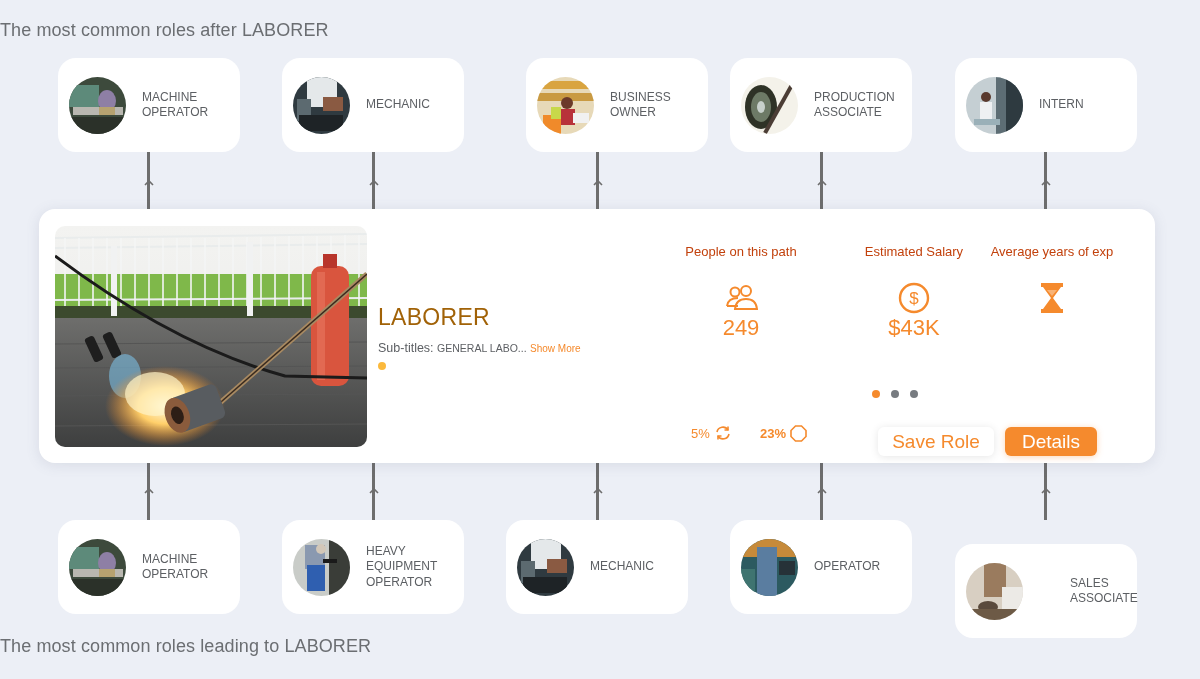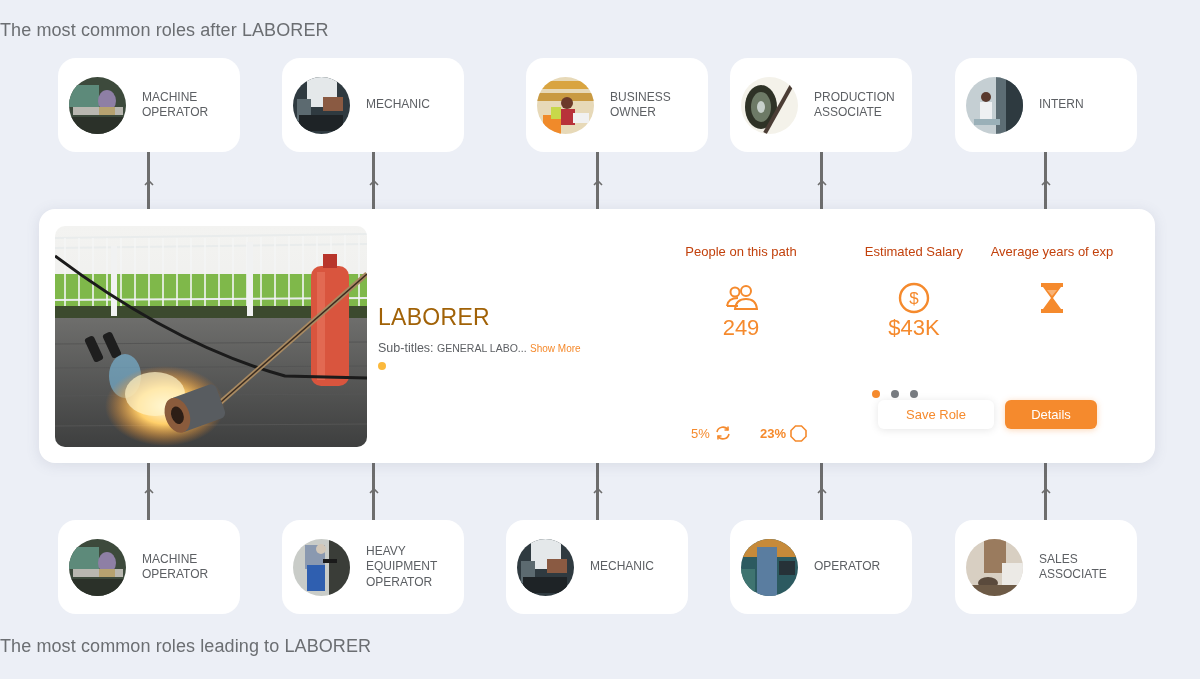--- a/index.html
+++ b/index.html
@@ -70,22 +70,22 @@
   .stat .stat-icon { margin: 22px auto 0; width: 34px; height: 34px; display: flex; align-items: center; justify-content: center; }
   .stat .stat-value { margin-top: 0; font-size: 22px; color: #f58a2d; }
 
   .pager-dots { position: absolute; left: 833px; top: 181px; display: flex; gap: 11px; }
   .pager-dots .dot { width: 8px; height: 8px; border-radius: 50%; background: #777b80; cursor: pointer; }
   .pager-dots .dot.active { background: #f58a2d; }
 
   .metric { position: absolute; top: 216px; font-size: 13px; color: #f58a2d; display: flex; align-items: center; gap: 4px; }
 
   .btn {
-    position: absolute; top: 191px; height: 29px; border-radius: 6px;
-    font-size: 13px; display: flex; align-items: center; justify-content: center;
+    position: absolute; top: 218px; height: 29px; border-radius: 6px;
+    font-size: 19px; display: flex; align-items: center; justify-content: center;
     cursor: pointer;
   }
   .btn.save { left: 839px; width: 116px; background: #fff; color: #f58a2d; box-shadow: 0 1px 8px rgba(0,0,0,0.10); }
   .btn.details { left: 966px; width: 92px; background: #f58a2d; color: #fff; box-shadow: 0 1px 6px rgba(245,138,45,0.35); }
 </style>
 </head>
 <body>
 
 <div class="section-title top">The most common roles after LABORER</div>
 
@@ -409,21 +409,21 @@
     <svg width="57" height="57" viewBox="0 0 57 57">
         <rect width="57" height="57" fill="#2c5a60"></rect>
         <rect x="0" y="0" width="57" height="18" fill="#c68a3a"></rect>
         <rect x="16" y="8" width="20" height="49" fill="#5a7da0"></rect>
         <rect x="38" y="22" width="16" height="14" fill="#263238"></rect>
         <rect x="0" y="30" width="14" height="27" fill="#3f7470"></rect>
       </svg>
   </div>
   <div class="role-label">OPERATOR</div>
 </div>
-<div class="role-card" style="left:955px;top:520px;">
+<div class="role-card" style="left:955px;top:544px;gap:31px;">
   <div class="avatar">
     <svg width="57" height="57" viewBox="0 0 57 57">
         <rect width="57" height="57" fill="#d8cfc2"></rect>
         <rect x="18" y="0" width="22" height="34" fill="#9a7b5e"></rect>
         <rect x="36" y="24" width="21" height="26" fill="#eceae6"></rect>
         <ellipse cx="22" cy="44" rx="10" ry="6" fill="#5a4a3c"></ellipse>
         <rect x="0" y="46" width="57" height="11" fill="#6d5a46"></rect>
       </svg>
   </div>
   <div class="role-label">SALES ASSOCIATE</div>

